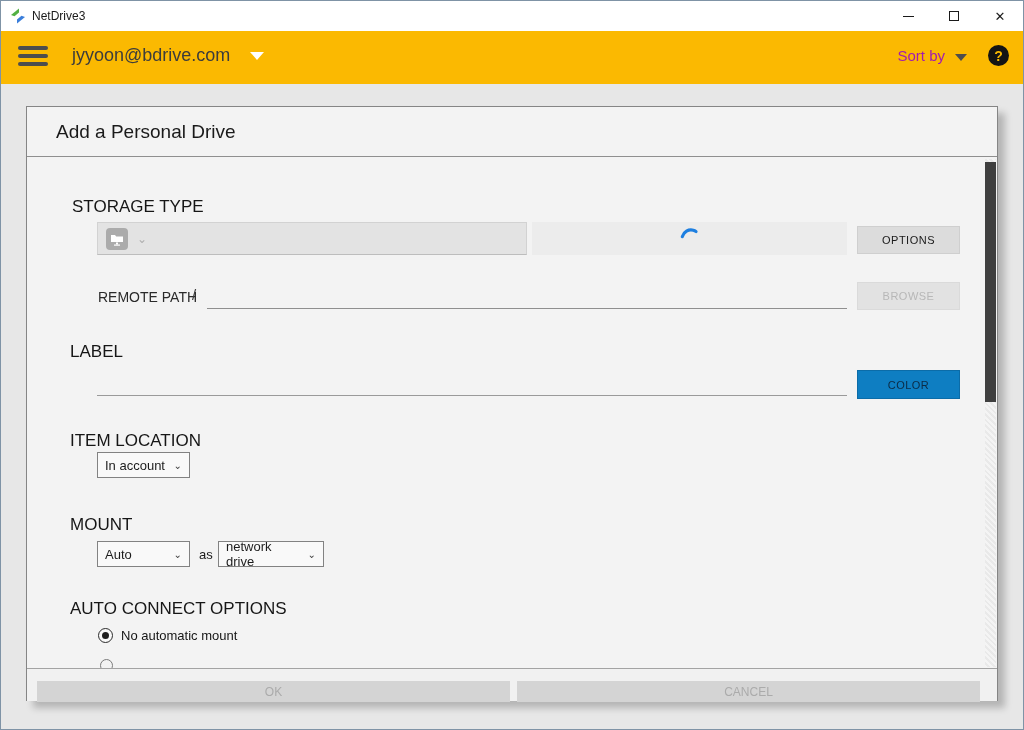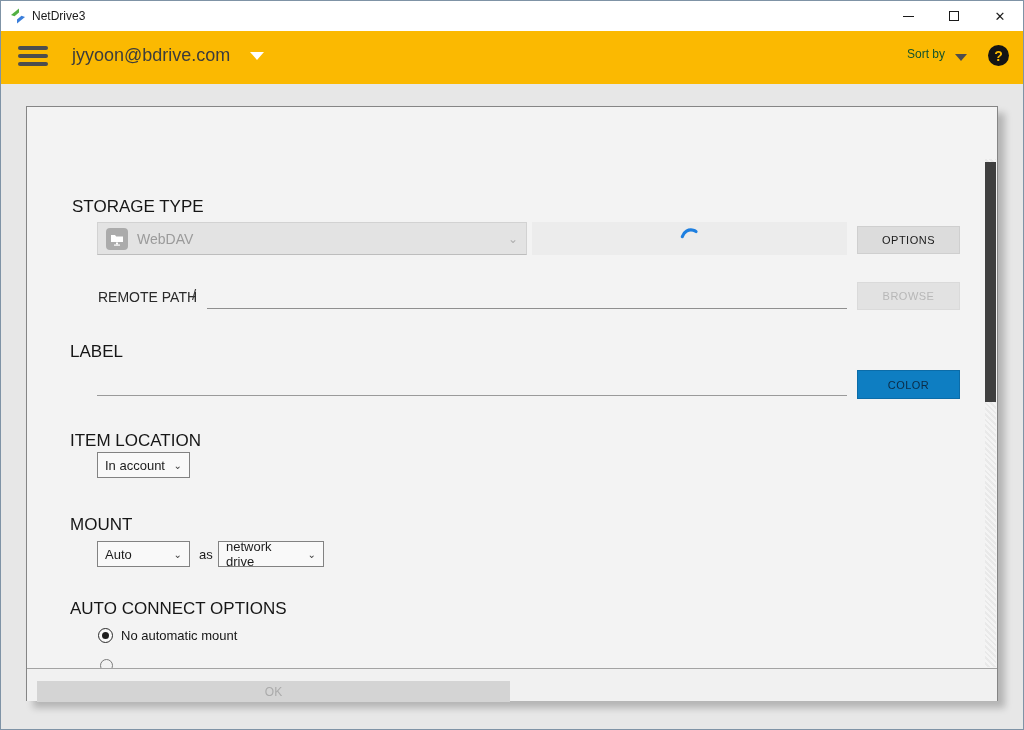--- a/index.html
+++ b/index.html
@@ -18,21 +18,21 @@
   .min-glyph { width:11px; height:1px; background:#1a1a1a; }
   .max-glyph { width:10px; height:10px; border:1px solid #1a1a1a; }
   .close-glyph { font-size:13px; color:#1a1a1a; line-height:1; }
   
   .topbar { position:absolute; left:0; top:30px; width:100%; height:53px; background:#fbb901; }
   .hamburger { position:absolute; left:17px; top:15px; width:30px; height:23px; cursor:pointer; }
   .hamburger span { display:block; height:4px; background:#4d4d4d; border-radius:2px; margin-bottom:4px; }
   .account { position:absolute; left:71px; top:14px; font-size:18px; color:#3c3c3c; }
   .account-caret { position:absolute; left:249px; top:21px; width:0; height:0;
       border-left:7px solid transparent; border-right:7px solid transparent; border-top:8px solid #ffffff; cursor:pointer; }
-  .sortby { position:absolute; right:78px; top:16px; font-size:12px; color:#14532d; cursor:pointer; }
+  .sortby { position:absolute; right:78px; top:16px; font-size:15px; color:#a21caf; cursor:pointer; }
   .sort-caret { position:absolute; right:56px; top:23px; width:0; height:0;
       border-left:6px solid transparent; border-right:6px solid transparent; border-top:7px solid #4d4d4d; cursor:pointer; }
   .help-btn { position:absolute; right:14px; top:14px; width:21px; height:21px; border-radius:50%;
       background:#141414; color:#fbb901; font-size:14px; font-weight:bold; display:flex;
       align-items:center; justify-content:center; cursor:pointer; }
   
   .panel { position:absolute; left:25px; top:105px; width:972px; height:595px;
       background:#f3f3f3; border:1px solid #858585; box-shadow:7px 7px 7px rgba(0,0,0,0.22); }
   .panel-header { position:absolute; left:0; top:0; width:100%; height:50px; border-bottom:1px solid #8f8f8f; }
   .panel-title { position:absolute; left:29px; top:14px; font-size:19px; color:#1a1a1a; }
@@ -116,34 +116,36 @@
   <span class="account">jyyoon@bdrive.com</span>
   <span class="account-caret"></span>
   <span class="sortby">Sort by</span>
   <span class="sort-caret"></span>
   <div class="help-btn">
       <span>?</span>
     </div>
 </div>
 
 <div class="panel">
+  <div class="panel-header">
+    <span class="panel-title">Add a Personal Drive</span>
+  </div>
 
   <div class="panel-body">
 
     <div class="sec-title" style="left:45px; top:22px;">STORAGE TYPE</div>
 
     <div class="webdav-select">
       <span class="webdav-icon">
         <svg width="14" height="14" viewBox="0 0 14 14">
           <path d="M1 3 h4 l1.2 1.5 H13 V10 H1 Z" fill="#ffffff"></path>
           <rect x="6" y="10.5" width="2" height="2" fill="#ffffff"></rect>
           <rect x="4" y="12.5" width="6" height="1.2" fill="#ffffff"></rect>
         </svg>
       </span>
-      <span class="webdav-text">WebDAV</span>
       <span class="webdav-chevron">⌄</span>
     </div>
 
     <div class="spinner-strip">
       <svg class="spinner" viewBox="0 0 24 24">
         <circle cx="12" cy="12" r="9" fill="none" stroke="#1E7FE0" stroke-width="3.2" stroke-linecap="round" stroke-dasharray="17 39.5" transform="rotate(-165 12 12)"></circle>
       </svg>
     </div>
 
     <div class="btn-gray options-btn">OPTIONS</div>
@@ -183,14 +185,15 @@
     </div>
     <div class="radio-partial"></div>
 
     <div class="scrollbar">
       <div class="scroll-thumb"></div>
     </div>
   </div>
 
   <div class="panel-footer">
     <div class="foot-btn ok-btn">OK</div>
+    <div class="foot-btn cancel-btn">CANCEL</div>
   </div>
 </div>
 
 </body></html>

